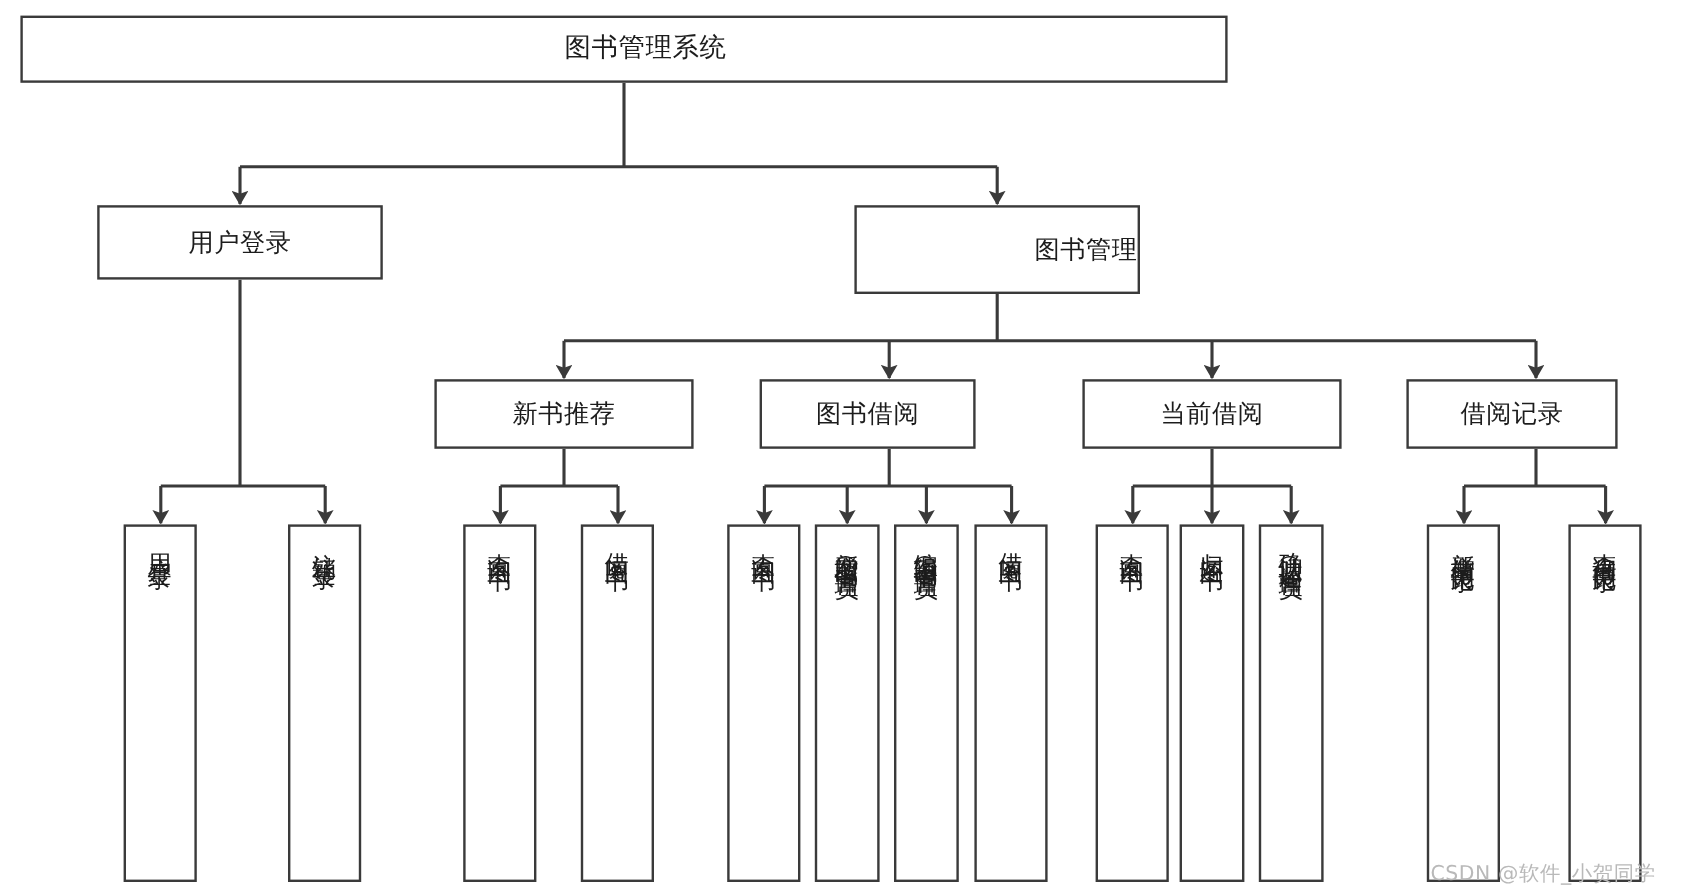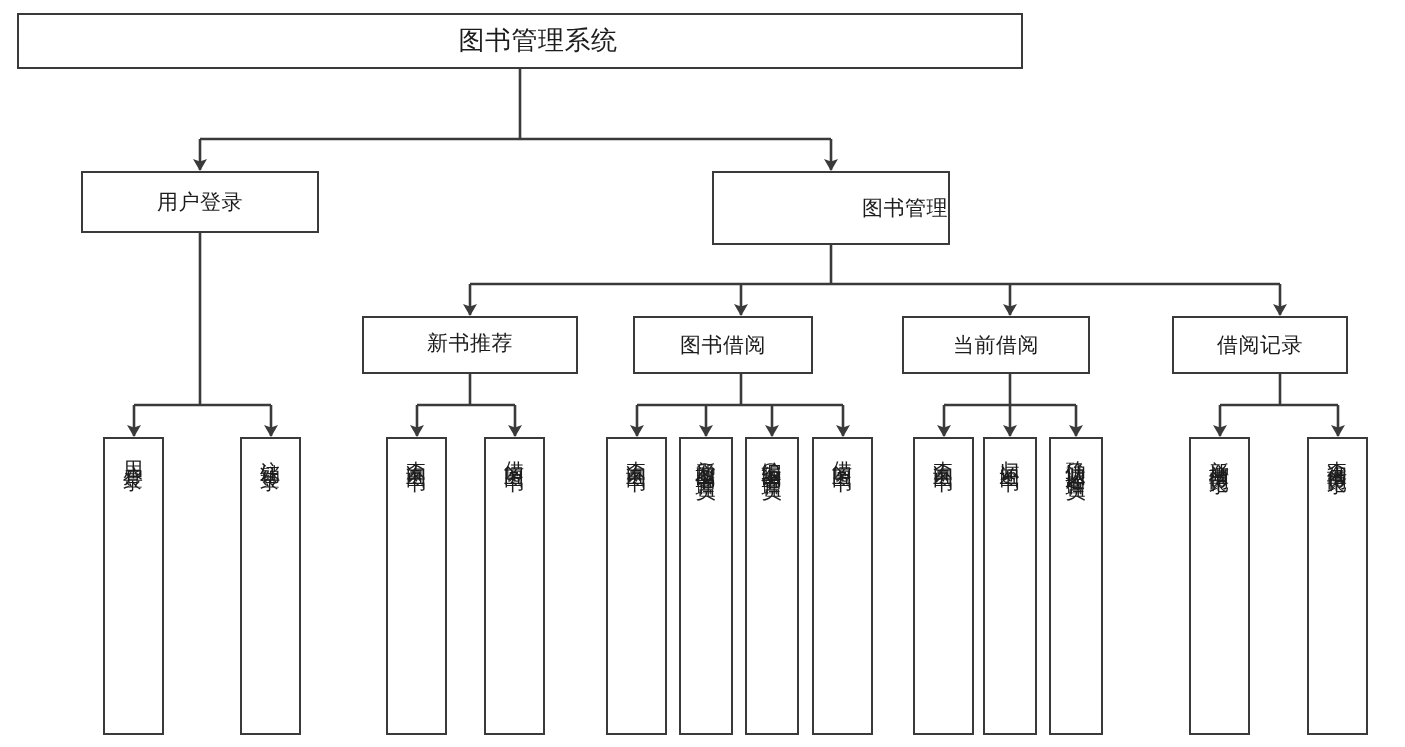--- a/index.html
+++ b/index.html
@@ -37,21 +37,21 @@
     color: #1c1c1c;
   }
   .node-label {
     font-size: 21px;
     line-height: 1.15;
     letter-spacing: 0.5px;
     white-space: nowrap;
     color: #1c1c1c;
   }
   
-  .level-1 .node-label { font-size: 26px; margin-left: 36px; }
+  .level-1 .node-label { font-size: 22px; margin-left: 36px; }
   
   .level-2 .node-label,
   .level-3 .node-label { font-size: 21px; }
   
   .leaf {
     align-items: flex-start;
     justify-content: center;
     padding-top: 6px;
   }
   .leaf .node-label {
@@ -125,27 +125,27 @@
   <div id="nodes-layer">
       <div class="node level-1" style="left: 17px; top: 13px; width: 1006px; height: 56px;">
         <span class="node-label">图书管理系统</span>
       </div>
       <div class="node level-2" style="left: 81px; top: 171px; width: 238px; height: 62px;">
         <span class="node-label">用户登录</span>
       </div>
       <div class="node level-2" style="left: 712px; top: 171px; width: 238px; height: 74px; justify-content: flex-end;">
         <span class="node-label">图书管理</span>
       </div>
-      <div class="node level-3" style="left: 362px; top: 316px; width: 216px; height: 58px; font-family: Liberation Mono, monospace;">
+      <div class="node level-3" style="left: 362px; top: 316px; width: 216px; height: 58px;">
         <span class="node-label">新书推荐</span>
       </div>
       <div class="node level-3" style="left: 633px; top: 316px; width: 180px; height: 58px;">
         <span class="node-label">图书借阅</span>
       </div>
-      <div class="node level-3" style="left: 902px; top: 316px; width: 188px; height: 58px;">
+      <div class="node level-3" style="left: 902px; top: 316px; width: 216px; height: 58px;">
         <span class="node-label">当前借阅</span>
       </div>
       <div class="node level-3" style="left: 1172px; top: 316px; width: 176px; height: 58px;">
         <span class="node-label">借阅记录</span>
       </div>
       <div class="node level-4 leaf" style="left: 103px; top: 437px; width: 61px; height: 298px;">
         <span class="node-label">用户登录</span>
       </div>
       <div class="node level-4 leaf" style="left: 240px; top: 437px; width: 61px; height: 298px;">
         <span class="node-label">注销登录</span>
@@ -178,13 +178,14 @@
         <span class="node-label">确认归还（管理员）</span>
       </div>
       <div class="node level-4 leaf tall-text" style="left: 1189px; top: 437px; width: 61px; height: 298px;">
         <span class="node-label">新增借阅记录</span>
       </div>
       <div class="node level-4 leaf tall-text" style="left: 1307px; top: 437px; width: 61px; height: 298px;">
         <span class="node-label">查询借阅记录</span>
       </div>
     </div>
 
+  <div class="watermark" style="left: 1192px; top: 716px;">CSDN @软件_小贺同学</div>
 </div>
 
 </body></html>

